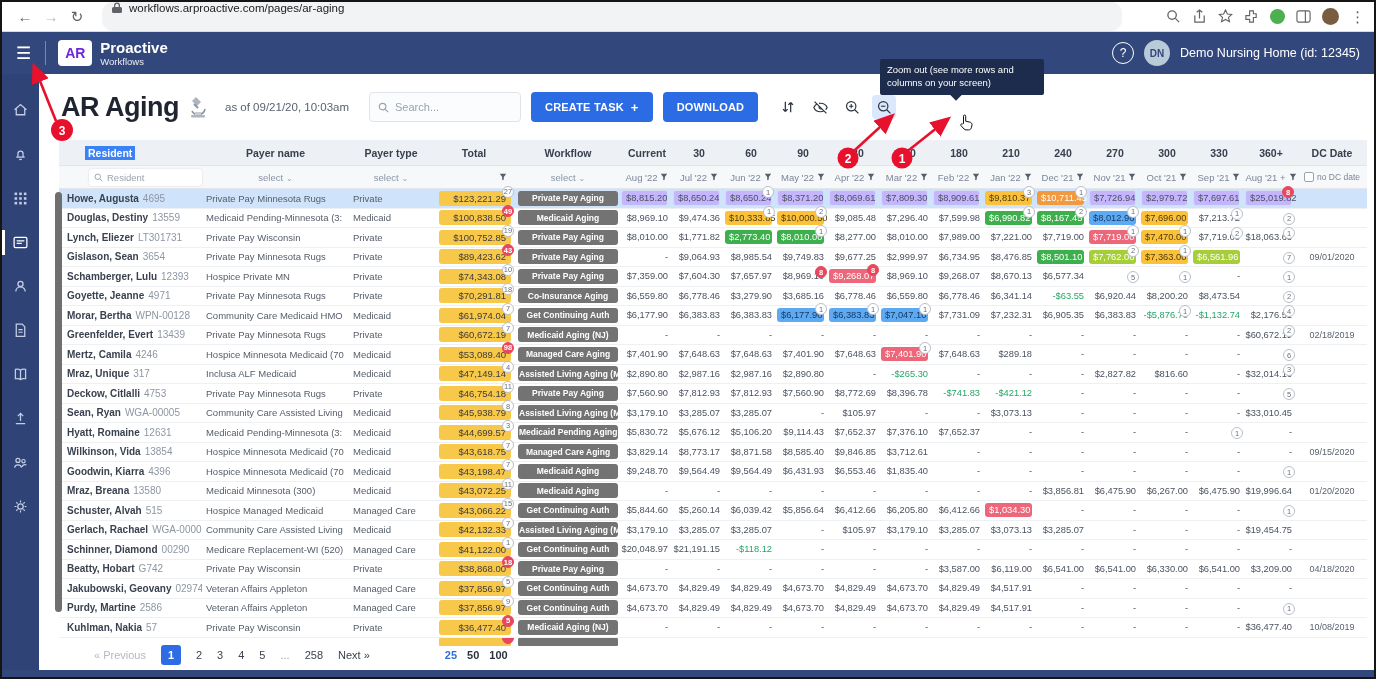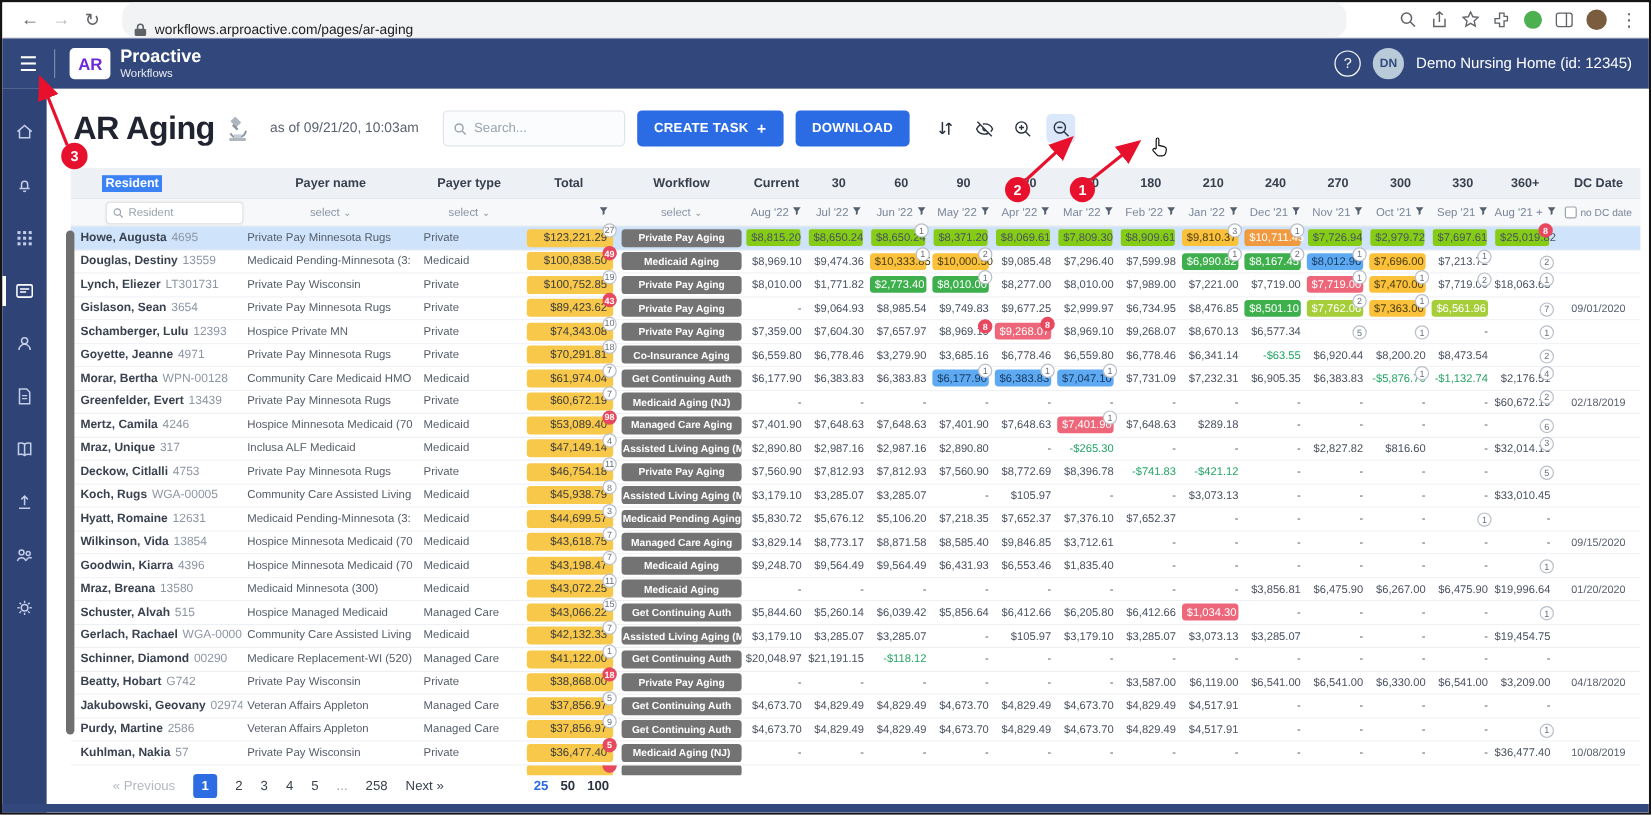--- a/index.html
+++ b/index.html
@@ -3,21 +3,21 @@
 <meta charset="utf-8">
 <style>
   * { margin:0; padding:0; box-sizing:border-box; }
   html,body { width:1376px; height:679px; overflow:hidden; font-family:"Liberation Sans", sans-serif; }
   .page { position:relative; width:1376px; height:679px; background:#fff; border:2px solid #151515; }
 
   
   .browser { position:absolute; top:0; left:0; right:0; height:30px; background:#fff; border-bottom:1px solid #d8dbe0; display:flex; align-items:center; padding:0 10px; }
   .nav-glyph { font-size:15px; color:#5f6368; width:26px; text-align:center; }
   .nav-glyph.dis { color:#b6bac0; }
-  .urlbar { flex:1; height:29px; margin:0 12px; background:#f1f3f4; border-radius:11px; display:flex; align-items:flex-end; padding:0 10px; max-width:1020px; }
+  .urlbar { flex:1; height:29px; margin:0 12px; background:#f1f3f4; border-radius:11px; display:flex; align-items:flex-start; padding:0 10px; max-width:1020px; }
   .urlbar .url { font-size:11.5px; color:#202124; margin-left:7px; }
   .chrome-icons { display:flex; align-items:center; gap:11px; margin-left:auto; }
   .chrome-icons svg { display:block; }
   .avatar-mini { width:17px; height:17px; border-radius:50%; background:#7a5c3e; }
   .green-dot { width:15px; height:15px; border-radius:50%; background:#4caf50; }
 
   
   .appheader { position:absolute; top:30px; left:0; right:0; height:42px; background:#32477c; display:flex; align-items:center; padding:0 14px; }
   .hamburger { color:#fff; font-size:17px; line-height:1; letter-spacing:0; cursor:pointer; }
   .hdr-div { width:1px; height:24px; background:rgba(255,255,255,.35); margin:0 12px 0 14px; }
@@ -91,21 +91,21 @@
   .cell.c-num { justify-content:flex-end; padding-right:5px; font-size:9.3px; color:#4a5260; }
   .chip { position:relative; white-space:nowrap; }
   .chip.neg { color:#27a567; }
   .chip.filled { display:block; width:100%; border-radius:3px; text-align:right; padding:2px 4px; }
   .bg-yellow { background:#fbc13b; color:#4a3c10; }
   .bg-orange { background:#f0993e; color:#fff; }
   .bg-green { background:#3daf4c; color:#fff; }
   .bg-lime { background:#a6ce39; color:#fff; }
   .bg-blue { background:#5da9f2; color:#16385f; }
   .bg-red { background:#ee6679; color:#fff; }
-  .row.hl .chip:not(.filled):not(.empty) { background:#84cc16; border:1px solid #d3dff1; border-radius:3px; padding:2px 4px; display:block; width:100%; text-align:right; }
+  .row.hl .chip:not(.filled):not(.empty) { background:#c4b5fd; border:1px solid #d3dff1; border-radius:3px; padding:2px 4px; display:block; width:100%; text-align:right; }
   .cbadge { position:absolute; top:-5px; right:-3px; width:12px; height:12px; border-radius:50%; background:#fff; border:1px solid #b9bfc9; font-size:7.5px; color:#68707c; display:flex; align-items:center; justify-content:center; z-index:2; font-weight:normal; }
   .cbadge.redb { background:#e8485e; border-color:#e8485e; color:#fff; font-weight:bold; }
   .cell.c-dc { justify-content:center; font-size:9px; color:#5a6270; }
   .row.partial { height:8px; overflow:hidden; border-bottom:none; }
 
   
   .vscroll-left { position:absolute; left:53px; top:190px; width:7px; height:420px; background:#6f6f6f; border-radius:4px; z-index:5; }
 
   
   .pager { position:absolute; left:55px; bottom:12px; display:flex; align-items:center; gap:15px; font-size:11px; color:#3a4250; }
@@ -1038,21 +1038,21 @@
             </div>
             <div class="cell c-num">
               <span class="chip empty">
                 <span class="cbadge">5</span>
               </span>
             </div>
             <div class="cell c-dc"></div>
           </div>
           <div class="row">
             <div class="cell c-resident">
-              <span class="rname">Koch, Rugs</span>
+              <span class="rname">Sean, Ryan</span>
               <span class="rid">WGA-00005</span>
             </div>
             <div class="cell c-payer">Community Care Assisted Living</div>
             <div class="cell c-ptype">Medicaid</div>
             <div class="cell c-total">
               <span class="total-pill">$45,938.79<span class="cbadge">8</span></span>
             </div>
             <div class="cell c-wf">
               <span class="wf-pill">Assisted Living Aging (Managed)</span>
             </div>
@@ -1113,21 +1113,21 @@
             <div class="cell c-num">
               <span class="chip">$5,830.72</span>
             </div>
             <div class="cell c-num">
               <span class="chip">$5,676.12</span>
             </div>
             <div class="cell c-num">
               <span class="chip">$5,106.20</span>
             </div>
             <div class="cell c-num">
-              <span class="chip">$7,218.35</span>
+              <span class="chip">$9,114.43</span>
             </div>
             <div class="cell c-num">
               <span class="chip">$7,652.37</span>
             </div>
             <div class="cell c-num">
               <span class="chip">$7,376.10</span>
             </div>
             <div class="cell c-num">
               <span class="chip">$7,652.37</span>
             </div>
@@ -1727,20 +1727,21 @@
           <span class="sz active">25</span>
           <span class="sz">50</span>
           <span class="sz">100</span>
         </span>
       </div>
   </div>
 
   <div class="vscroll-left"></div>
   <div class="bottom-strip"></div>
 
+  <div class="tooltip">Zoom out (see more rows and columns on your screen)</div>
 
   <svg class="hand-cursor" width="14" height="17" viewBox="0 0 14 17">
     <path d="M4.5 9.5V2.2c0-.7.5-1.2 1.1-1.2s1.1.5 1.1 1.2v5l4.4 1c1 .25 1.9 1.1 1.9 2.3 0 0-.3 2.6-.8 3.7-.4 1-1.3 1.7-2.6 1.7H7.1c-.8 0-1.5-.3-2-.9L2 11.7c-.4-.5-.4-1.2.1-1.6.5-.5 1.2-.4 1.7 0z" fill="#fff" stroke="#111" stroke-width="1"></path>
   </svg>
 
   <svg class="anno">
     <defs>
       <marker id="ah" markerWidth="9" markerHeight="9" refX="6.5" refY="3.5" orient="auto">
           <path d="M0,0 L8,3.5 L0,7 z" fill="#e8112d"></path>
         </marker>

